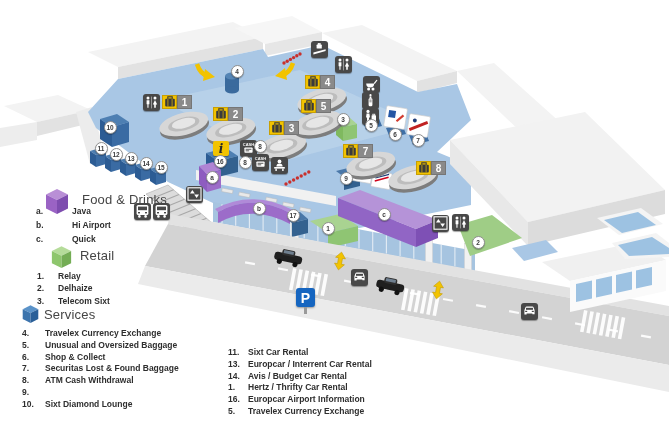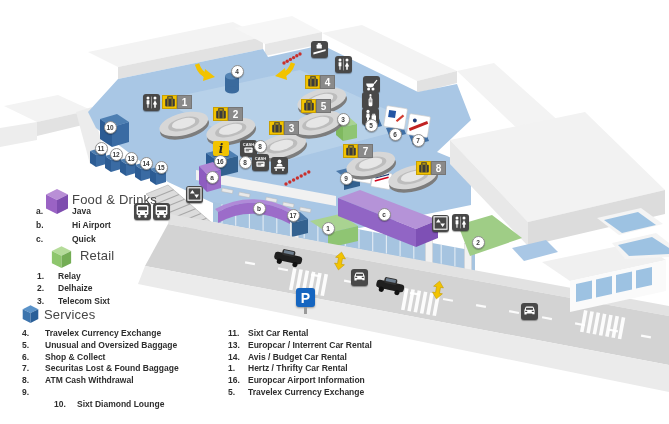--- a/index.html
+++ b/index.html
@@ -640,21 +640,21 @@
   <div class="psign">P</div>
   <div class="pole"></div>
 </div>
 
 <div>
   <svg class="lcube" style="left:45px;top:189px" width="24" height="26" viewBox="0 0 24 26">
     <polygon points="12,0 23,5.5 12,11 1,5.5" fill="#b98fd6"></polygon>
     <polygon points="1,5.5 12,11 12,25 1,19.5" fill="#9a63c4"></polygon>
     <polygon points="12,11 23,5.5 23,19.5 12,25" fill="#7e4daf"></polygon>
   </svg>
-  <div class="ltitle" style="left:72px;top:192px">Food &amp; Drinks</div>
+  <div class="ltitle" style="left:82px;top:192px">Food &amp; Drinks</div>
   <div class="litems" style="left:36px;top:207px" id="items-food">
         <div class="li" style="height: 14px;">
           <span class="k" style="width: 36px;">a.</span>
           <span class="t">Java</span>
         </div>
         <div class="li" style="height: 14px;">
           <span class="k" style="width: 36px;">b.</span>
           <span class="t">Hi Airport</span>
         </div>
         <div class="li" style="height: 14px;">
@@ -708,26 +708,26 @@
           <span class="t">Securitas Lost &amp; Found Baggage</span>
         </div>
         <div class="li" style="height: 11.8px;">
           <span class="k" style="width: 23px;">8.</span>
           <span class="t">ATM Cash Withdrawal</span>
         </div>
         <div class="li" style="height: 11.8px;">
           <span class="k" style="width: 23px;">9.</span>
         </div>
         <div class="li" style="height: 11.8px;">
-          <span class="k" style="width: 23px; margin-left: 32px;">10.</span>
+          <span class="k" style="width: 23px;">10.</span>
           <span class="t">Sixt Diamond Lounge</span>
         </div>
       </div>
   <div class="litems" style="left:228px;top:329px" id="items-s2">
-        <div class="li" style="height: 11.8px;">
+        <div class="li" style="height: 11.8px; margin-top: 19px;">
           <span class="k" style="width: 20px;">11.</span>
           <span class="t">Sixt Car Rental</span>
         </div>
         <div class="li" style="height: 11.8px;">
           <span class="k" style="width: 20px;">13.</span>
           <span class="t">Europcar / Interrent Car Rental</span>
         </div>
         <div class="li" style="height: 11.8px;">
           <span class="k" style="width: 20px;">14.</span>
           <span class="t">Avis / Budget Car Rental</span>

